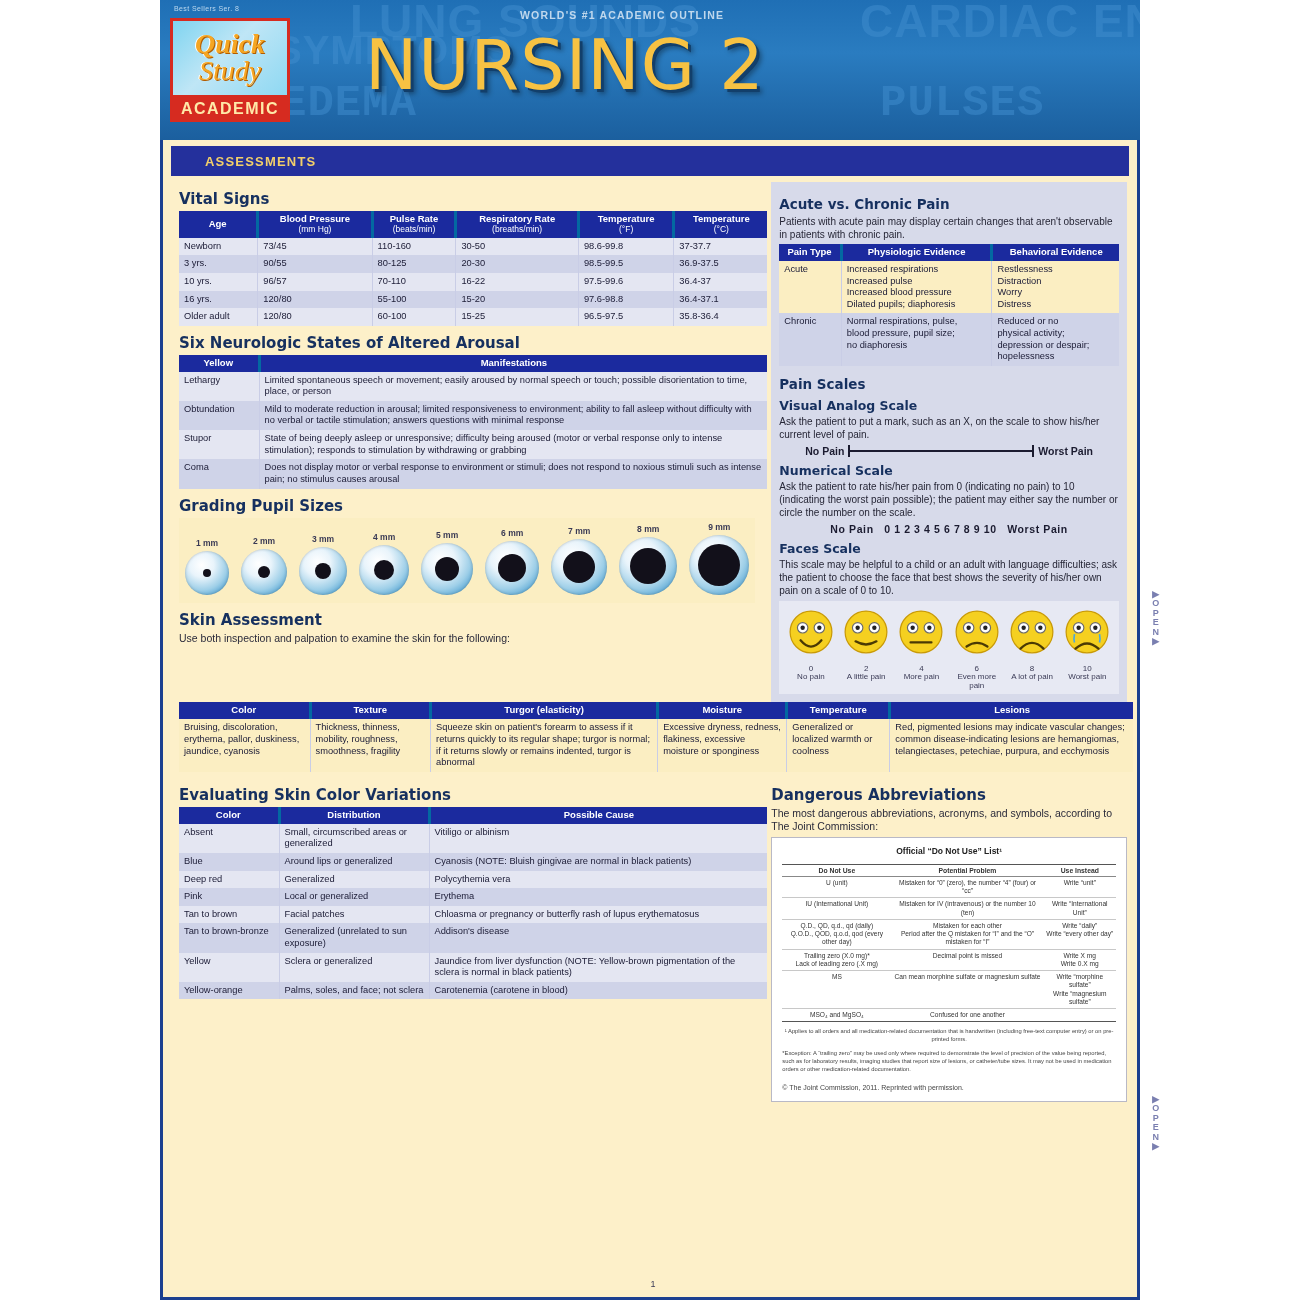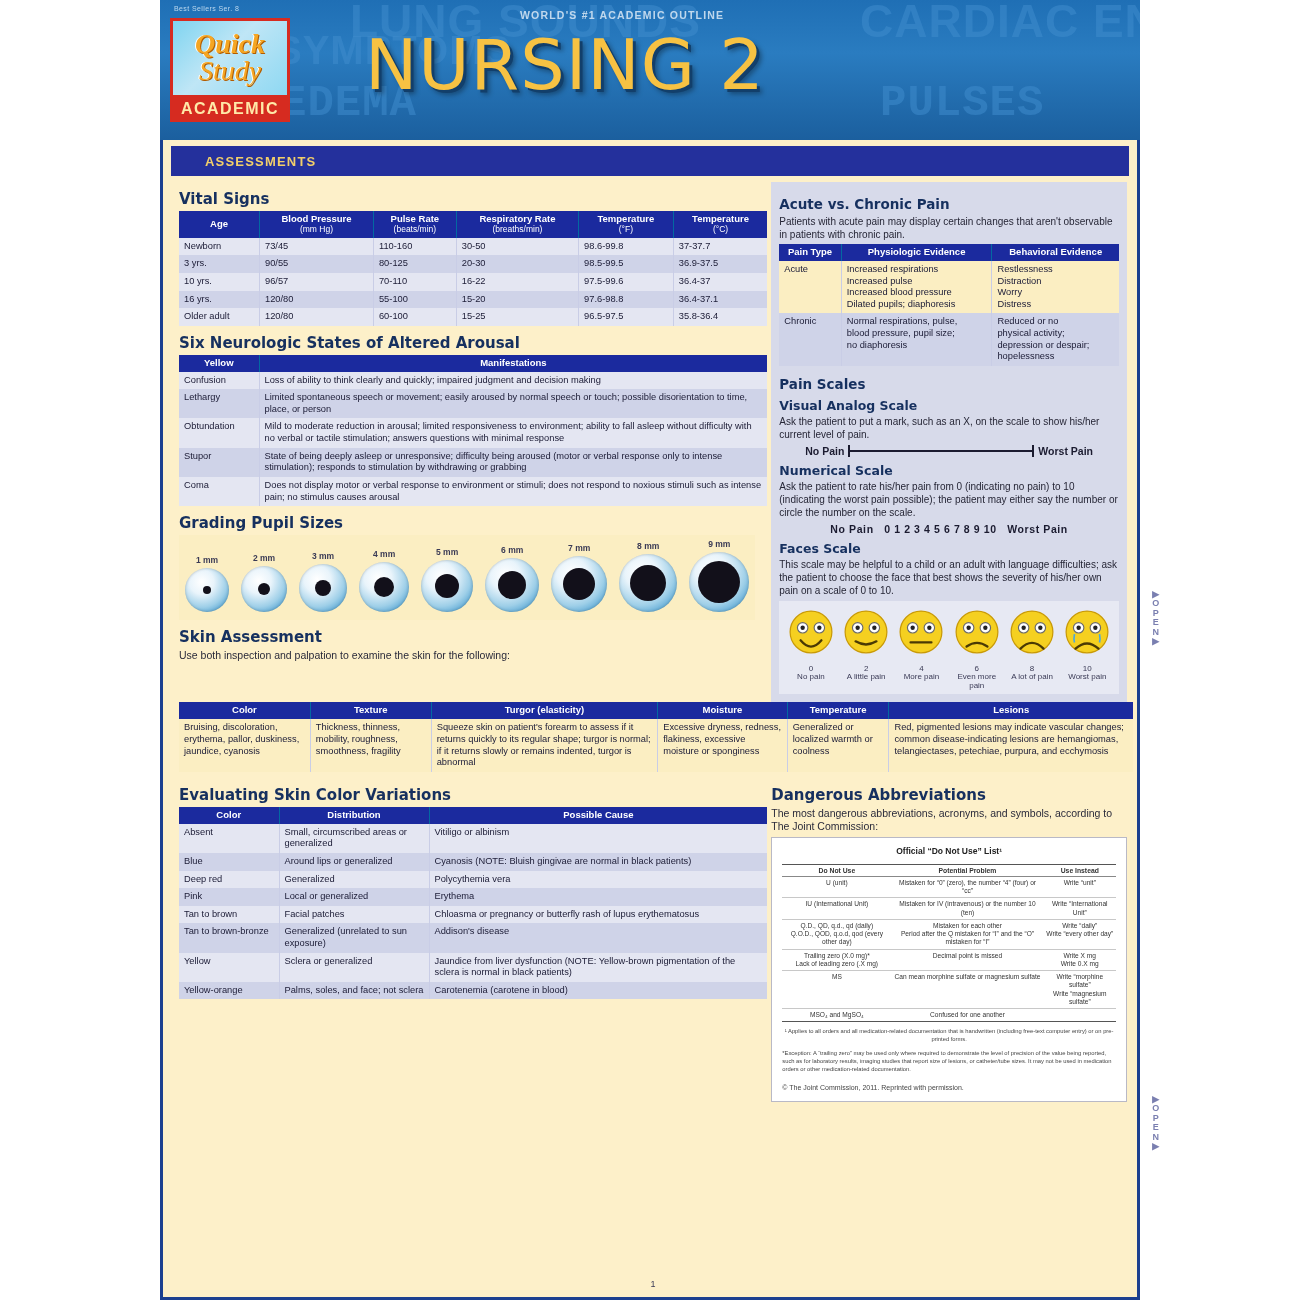--- a/index.html
+++ b/index.html
@@ -70,21 +70,21 @@
     font-size:15px; font-weight:bold; color:#16305f;
     margin:8px 0 3px 6px;
   }
   h3.sec.small { font-size:13.5px; }
   p.lead { font-size:10.5px; color:#2a2a3a; margin:0 0 4px 6px; line-height:1.25; }
 
   table.qs { width:100%; border-collapse:collapse; font-size:9.3px; color:#20203a; }
   table.qs th {
     background:#1b2a9e; color:#ffffff; font-size:9.5px; font-weight:bold;
     padding:3px 4px; text-align:center; line-height:1.15;
-    border-right:1px solid #0369a1;
+    border-right:3px solid #0369a1;
   }
   table.qs th:last-child { border-right:none; }
   table.qs td { padding:3px 5px; vertical-align:top; line-height:1.25; border-right:1px solid #c9cde6; }
   table.qs td:last-child { border-right:none; }
   table.qs tbody tr:nth-child(odd) { background:#e4e6f2; }
   table.qs tbody tr:nth-child(even) { background:#cfd3e8; }
   .unitsub { font-weight:normal; font-size:8.5px; display:block; }
 
   
   .tbl-vitals td { text-align:left; }
@@ -254,24 +254,20 @@
 
         <h3 class="sec">Six Neurologic States of Altered Arousal</h3>
         <table class="qs tbl-neuro">
           <thead>
               <tr id="nu-head">
                 <th>Yellow</th>
                 <th>Manifestations</th>
               </tr>
             </thead>
           <tbody id="nu-body">
-              <tr>
-                <td>Confusion</td>
-                <td>Loss of ability to think clearly and quickly; impaired judgment and decision making</td>
-              </tr>
               <tr>
                 <td>Lethargy</td>
                 <td>Limited spontaneous speech or movement; easily aroused by normal speech or touch; possible disorientation to time, place, or person</td>
               </tr>
               <tr>
                 <td>Obtundation</td>
                 <td>Mild to moderate reduction in arousal; limited responsiveness to environment; ability to fall asleep without difficulty with no verbal or tactile stimulation; answers questions with minimal response</td>
               </tr>
               <tr>
                 <td>Stupor</td>

